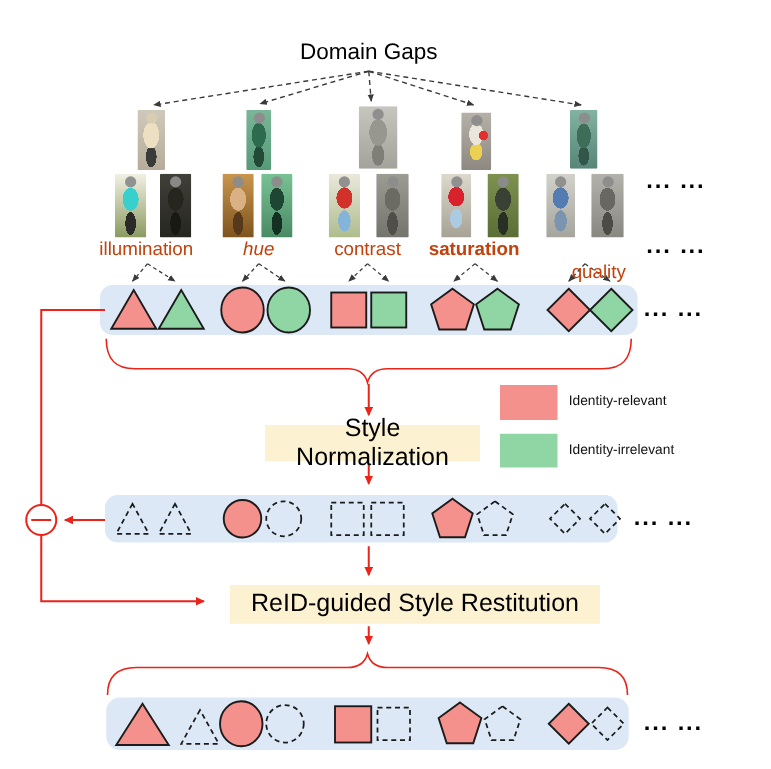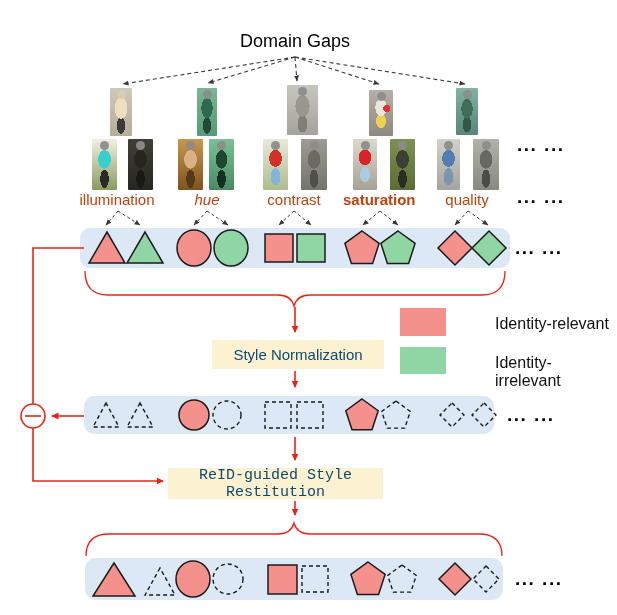--- a/index.html
+++ b/index.html
@@ -2,33 +2,33 @@
 <html><head>
 <meta charset="utf-8">
 <style>
   html,body{margin:0;padding:0;background:#ffffff;}
   .canvas{position:relative;width:617px;height:615px;background:#fff;
     font-family:"Liberation Sans","DejaVu Sans",sans-serif;overflow:hidden;}
   .abs{position:absolute;}
   .title{left:218px;top:31px;width:154px;text-align:center;font-size:18px;color:#000;z-index:5;}
   .factor{top:191px;height:17px;font-size:15px;color:#c2410c;text-align:center;z-index:5;}
   .f0{left:77px;width:80px;} .f1{left:191px;width:32px;font-style:italic;} .f2{left:265px;width:58px;}
-  .f3{left:343px;width:72px;font-weight:bold;} .f4{left:442px;width:50px;}
+  .f3{left:343px;width:72px;font-weight:bold;} .f4{left:454px;width:50px;margin-top:18px;}
   .dots{font-size:19px;font-weight:700;letter-spacing:1.5px;color:#000;z-index:5;line-height:14px;}
   .d0{left:517px;top:138px;} .d1{left:517px;top:190px;} .d2{left:515px;top:241px;}
   .d3{left:507px;top:408px;} .d4{left:515px;top:572px;}
   svg.ov{position:absolute;left:0;top:0;z-index:3;}
-  .procbox{background:#FCF2D2;color:#0c4a6e;text-align:center;z-index:6;
-    display:flex;align-items:center;justify-content:center;font-size:15px;}
+  .procbox{background:#FCF2D2;color:#000000;text-align:center;z-index:6;
+    display:flex;align-items:center;justify-content:center;font-size:20px;}
   .normbox{left:212px;top:340px;width:172px;height:29px;}
-  .reidbox{left:168px;top:468px;width:215px;height:31px;font-family:Liberation Mono, monospace;}
+  .reidbox{left:184px;top:468px;width:296px;height:31px;}
   .legend-sw{width:46px;height:28px;z-index:6;}
   .sw-red{left:400px;top:308px;background:#F4918C;}
   .sw-green{left:400px;top:347px;background:#8FD6A4;height:27px;}
-  .legend-tx{left:455px;font-size:16px;color:#111;z-index:6;margin-left:40px;}
+  .legend-tx{left:455px;font-size:11px;color:#111;z-index:6;}
   .lt1{top:315px;} .lt2{top:354px;}
   
   .pimg{position:absolute;overflow:hidden;z-index:4;border-radius:1px;}
   .pimg i{position:absolute;top:2px;left:50%;width:9px;height:9px;margin-left:-4.5px;
     border-radius:50%;background:#8c8c8c;opacity:.95;}
   .g1t{background:radial-gradient(ellipse 9px 15px at 50% 42%,#ecdfc2 70%,rgba(0,0,0,0) 71%),radial-gradient(ellipse 6px 12px at 50% 78%,#3a3a38 70%,rgba(0,0,0,0) 71%),linear-gradient(180deg,#cfc9bb,#b5ad99);}
   .g1t i{background:#d8cdb2;}
   .g1a{background:radial-gradient(ellipse 9px 13px at 50% 40%,#38d0cc 70%,rgba(0,0,0,0) 71%),radial-gradient(ellipse 6px 13px at 50% 78%,#2c2a26 70%,rgba(0,0,0,0) 71%),linear-gradient(180deg,#f2f0e4,#8a9a60);}
   .g1b{background:radial-gradient(ellipse 9px 13px at 50% 40%,#26261f 70%,rgba(0,0,0,0) 71%),radial-gradient(ellipse 6px 13px at 50% 78%,#191914 70%,rgba(0,0,0,0) 71%),linear-gradient(180deg,#403f38,#262620);}
   .g2t{background:radial-gradient(ellipse 8px 14px at 50% 42%,#2e6b4e 70%,rgba(0,0,0,0) 71%),radial-gradient(ellipse 6px 12px at 50% 78%,#224a36 70%,rgba(0,0,0,0) 71%),linear-gradient(180deg,#7ab697,#569a78);}

